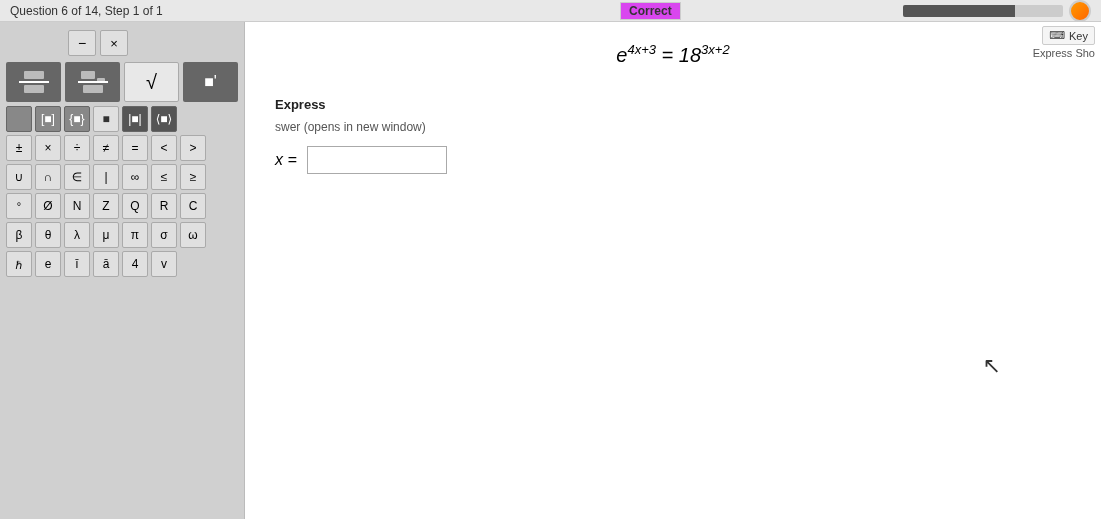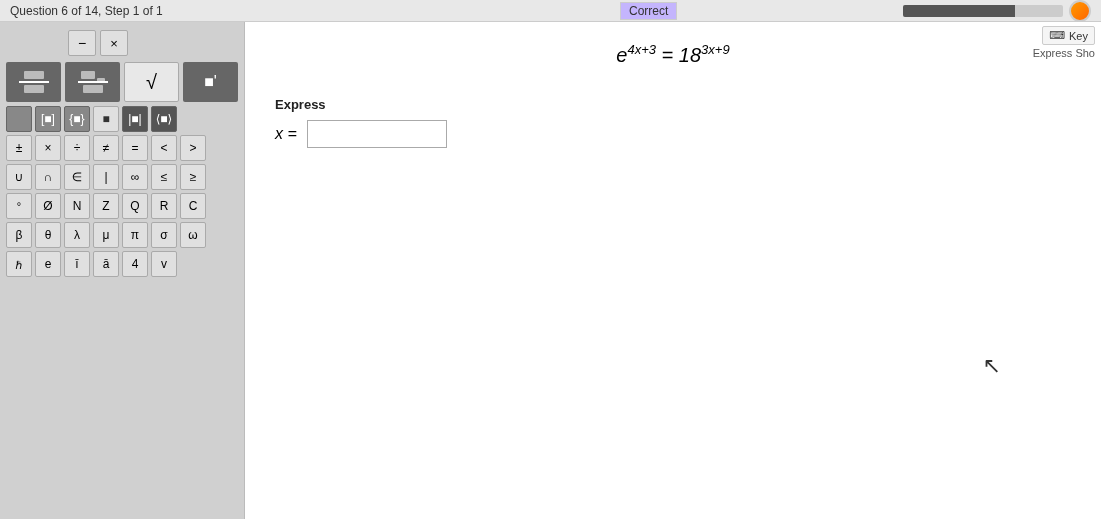--- a/index.html
+++ b/index.html
@@ -24,25 +24,25 @@
       position: relative;
     }
     .top-bar-left {
       font-size: 12px;
       color: #333;
     }
     .correct-badge {
       position: absolute;
       left: 620px;
       top: 2px;
-      background: #c4b5fd;
+      background: #d946ef;
       border: 1px solid #ccc;
       padding: 1px 8px;
       font-size: 12px;
-      font-weight: normal;
+      font-weight: bold;
       color: #333;
     }
     .top-bar-right {
       display: flex;
       align-items: center;
       gap: 6px;
     }
     .progress-bar-container {
       width: 160px;
       height: 12px;
@@ -401,25 +401,26 @@
         <span>⌨</span>
         <span>Key</span>
       </button>
       <span style="font-size:11px;color:#555;">Express Sho</span>
     </div>
 
 
     <div class="equation-display">
       <span>e<sup>4x+3</sup></span>
       <span> = </span>
-      <span>18<sup>3x+9</sup></span>
+      <span>18<sup>3x+2</sup></span>
     </div>
 
     <div class="answer-section">
       <div class="answer-label">Express</div>
+      <div class="answer-hint">swer (opens in new window)</div>
 
       <div class="answer-row">
         <span class="x-label">x =</span>
         <input type="text" class="answer-input" placeholder="" style="">
       </div>
     </div>
 
     <div class="cursor-icon">↖</div>
 
   </div>

